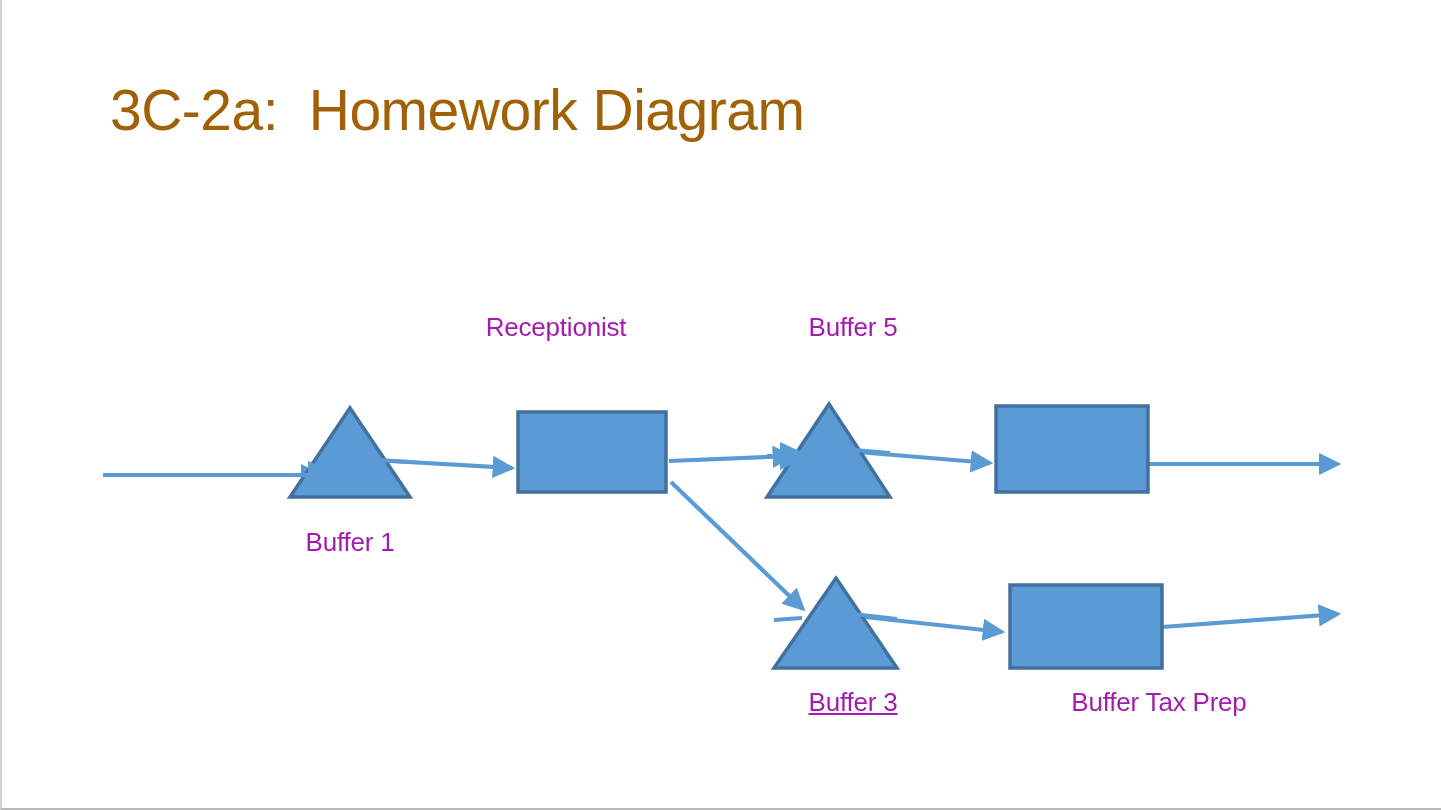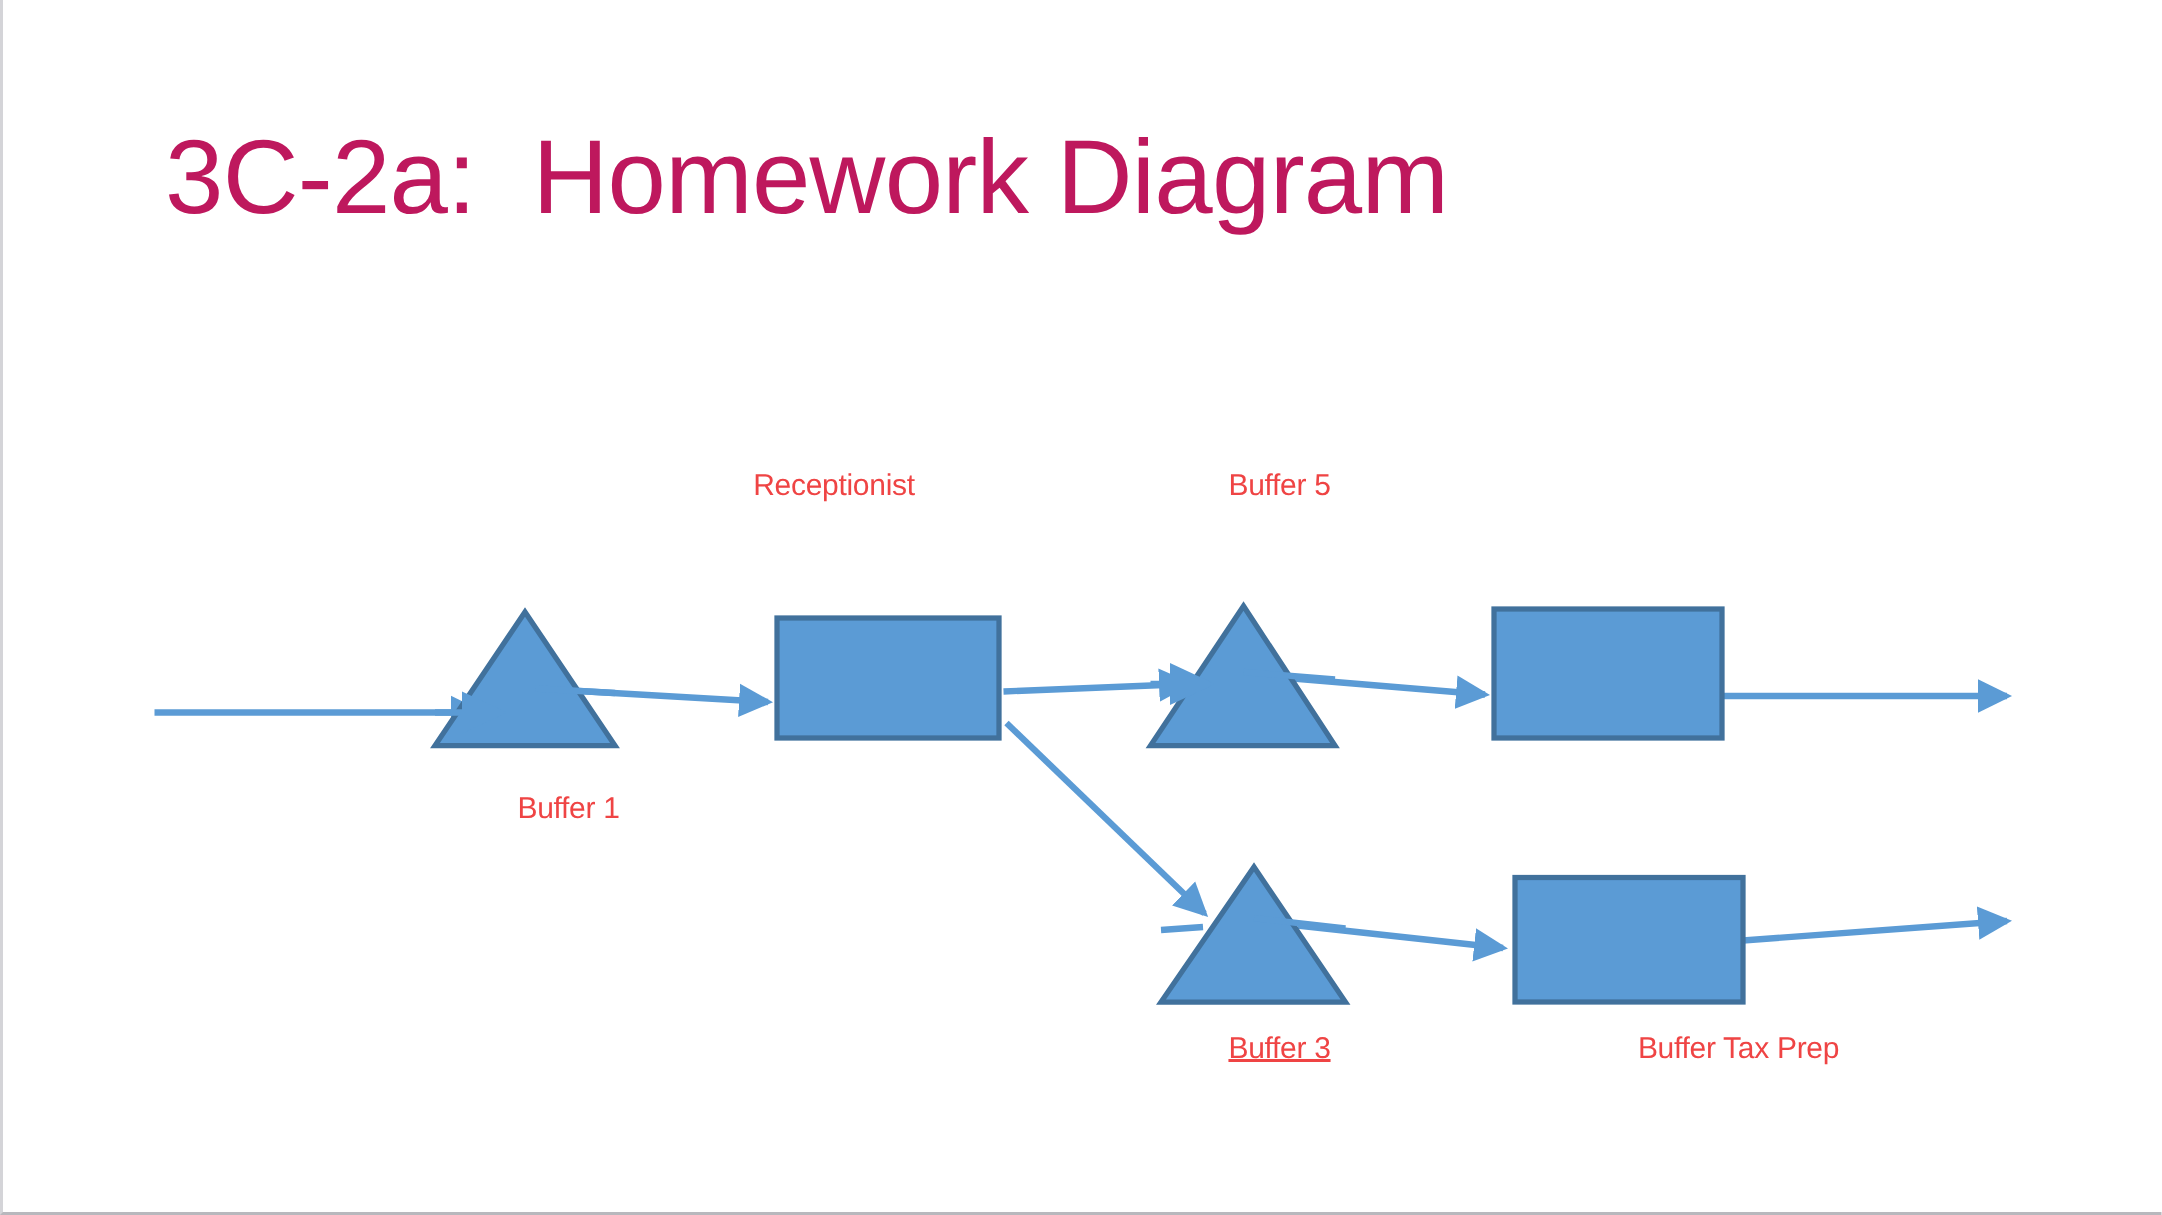--- a/index.html
+++ b/index.html
@@ -28,44 +28,44 @@
     overflow: hidden;
   }
 
   
   #slide-title {
     position: absolute;
     left: 108px;
     top: 78px;
     width: 1100px;
     font-family: "Liberation Sans", sans-serif;
-    font-size: 70px;
+    font-size: 57px;
     font-weight: 400;
-    color: #be185d;
+    color: #a16207;
     letter-spacing: -0.5px;
     white-space: pre;
     line-height: 1.15;
   }
 
   
   #diagram-canvas {
     position: absolute;
     left: 0;
     top: 0;
     width: 1441px;
     height: 810px;
   }
 
   
   .node-label {
     position: absolute;
     font-family: "Liberation Sans", sans-serif;
-    font-size: 20px;
+    font-size: 26px;
     font-weight: 400;
-    color: #ef4444;
+    color: #a21caf;
     white-space: nowrap;
     text-align: center;
     transform: translateX(-50%);
     line-height: 1.1;
   }
   .node-label.narrow {
     font-stretch: condensed;
     letter-spacing: -0.2px;
   }
 </style>
@@ -122,21 +122,21 @@
       <line x1="827" y1="448" x2="888" y2="453"></line>
       <line x1="772" y1="620" x2="800" y2="618"></line>
       <line x1="834" y1="612" x2="895" y2="619"></line>
     </g>
     <g fill="#5B9BD5">
       <path d="M306,461 L336,475 L306,489 Z"></path>
       <path d="M778,442 L808,456 L778,470 Z"></path>
     </g>
   </svg>
 
-  <div class="node-label narrow" style="left:348px; top:528px;margin-left:29px;">Buffer 1</div>
+  <div class="node-label narrow" style="left:348px; top:528px;">Buffer 1</div>
 
   <div class="node-label narrow" style="left:554px; top:313px;">Receptionist</div>
 
   <div class="node-label narrow" style="left:851px; top:313px;">Buffer 5</div>
 
 
   <div class="node-label narrow" style="left:851px; top:688px;text-decoration:underline;">Buffer 3</div>
 
   <div class="node-label narrow" style="left:1157px; top:688px;">Buffer Tax Prep</div>
 

